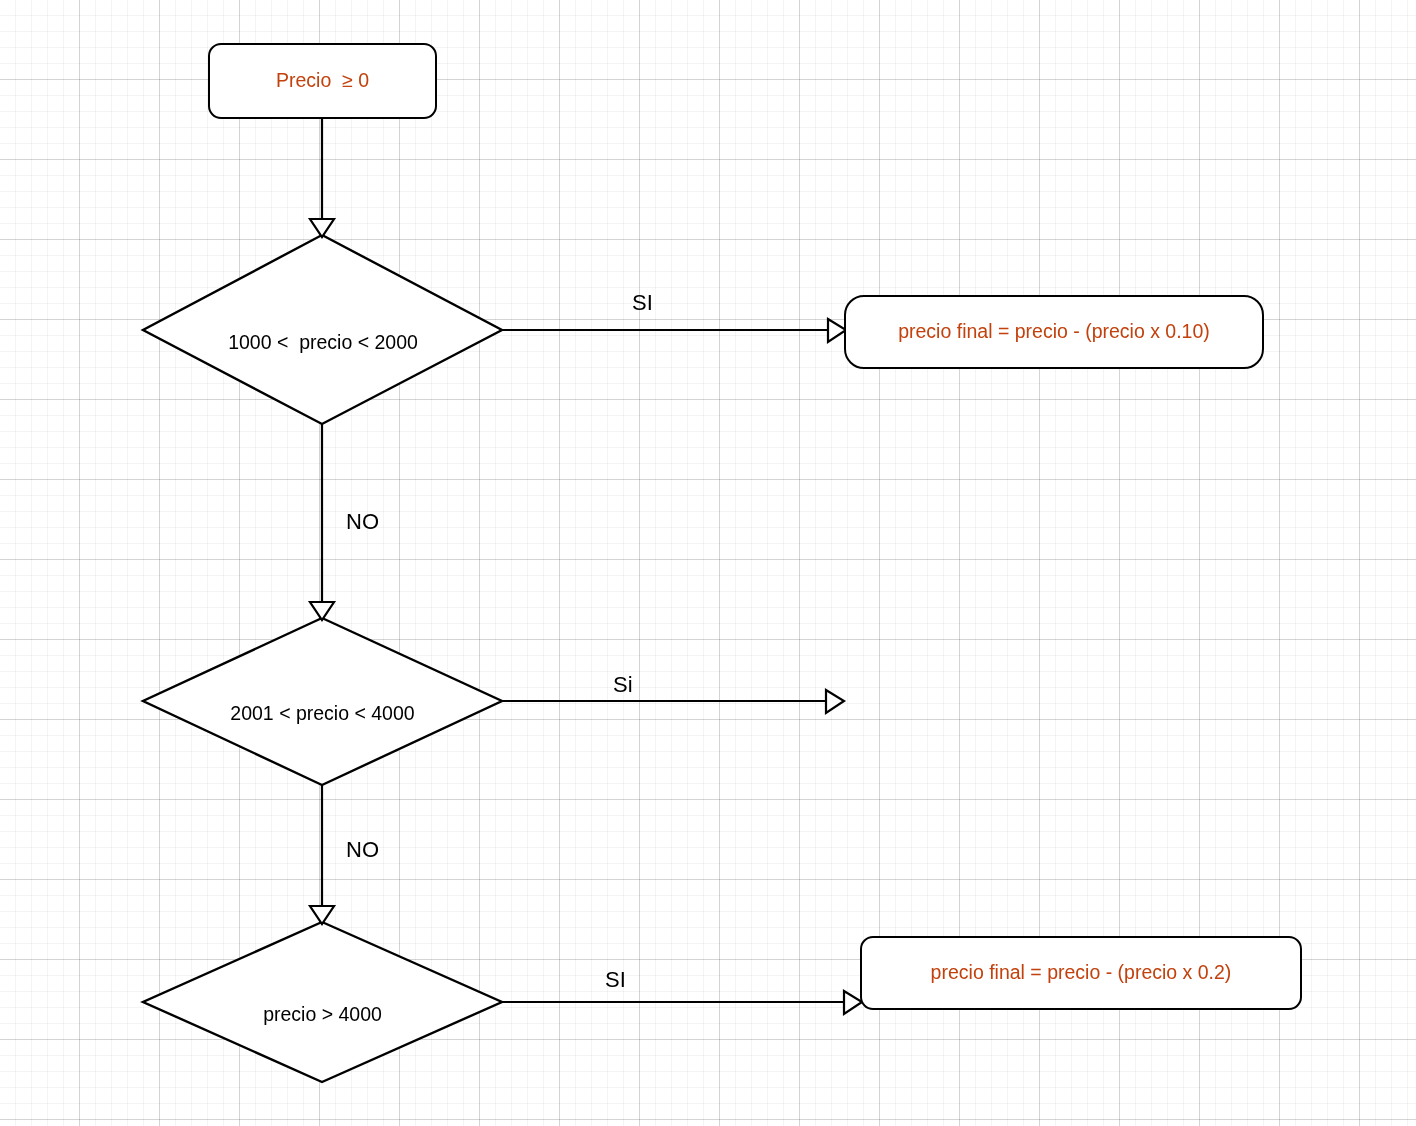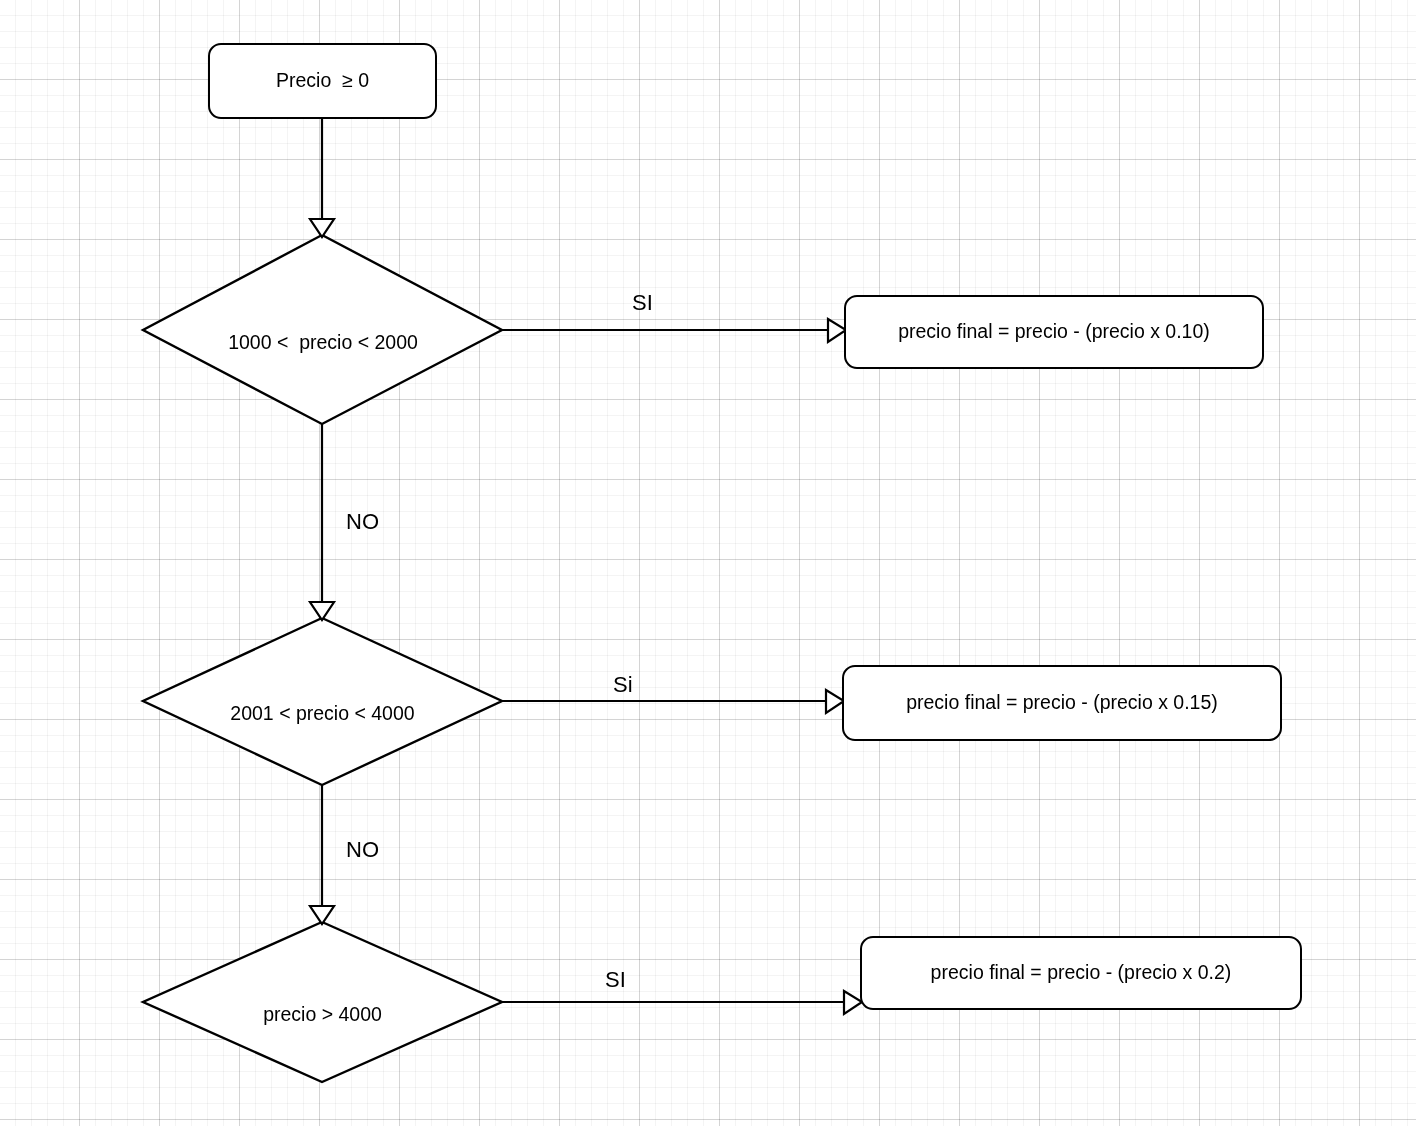--- a/index.html
+++ b/index.html
@@ -35,21 +35,21 @@
     top: 0;
     width: 1416px;
     height: 1126px;
   }
   .node {
     position: absolute;
     box-sizing: border-box;
     display: flex;
     align-items: center;
     justify-content: center;
-    color: #000000;
+    color: #c2410c;
     text-align: center;
     white-space: pre;
   }
   .proc {
     background: #ffffff;
     border: 2.4px solid #000000;
     border-radius: 13px;
     font-size: 19.5px;
     line-height: 1.2;
   }
@@ -103,31 +103,28 @@
   </svg>
 
   <div class="node proc" style="left:208px; top:43px; width:229px; height:76px;">
     <span>Precio  ≥ 0</span>
   </div>
 
   <div class="decision-label" style="left:158px; top:306px; width:330px; height:48px;">
     <span>1000 &lt;  precio &lt; 2000</span>
   </div>
 
-  <div class="node proc" style="left:844px; top:295px; width:420px; height:74px;">
+  <div class="node proc" style="left:844px; top:295px; width:420px; height:74px;border-radius:20px;">
     <span>precio final = precio - (precio x 0.10)</span>
   </div>
 
   <div class="decision-label" style="left:165px; top:677px; width:315px; height:48px;">
     <span>2001 &lt; precio &lt; 4000</span>
   </div>
 
-  <div class="node proc" style="left:842px; top:665px; width:440px; height:76px;">
-    <span>precio final = precio - (precio x 0.15)</span>
-  </div>
 
   <div class="decision-label" style="left:195px; top:978px; width:255px; height:48px;">
     <span>precio &gt; 4000</span>
   </div>
 
   <div class="node proc" style="left:860px; top:936px; width:442px; height:74px;">
     <span>precio final = precio - (precio x 0.2)</span>
   </div>
 
   <div class="edge-label" style="left:632px; top:290px;">SI</div>

